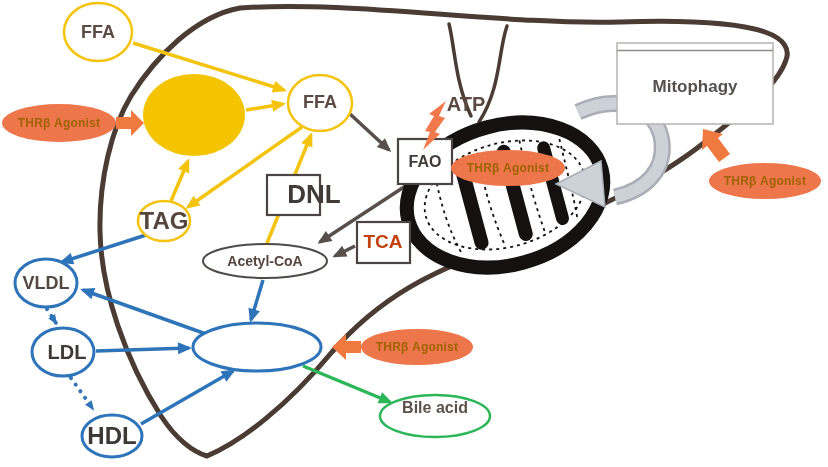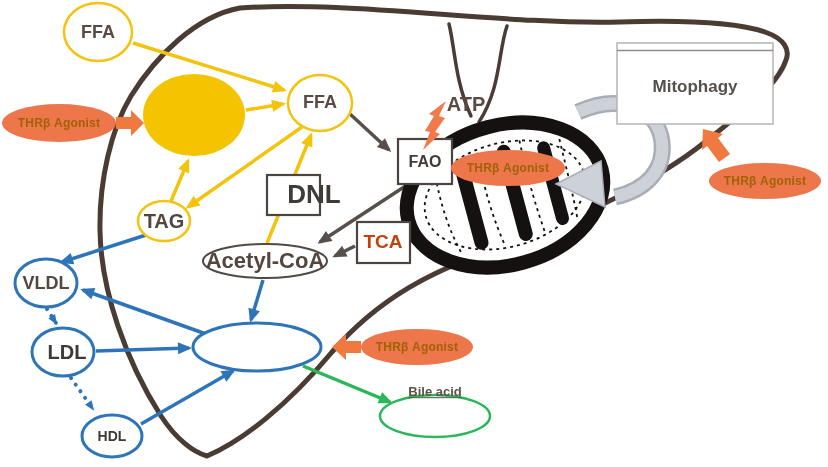--- a/index.html
+++ b/index.html
@@ -110,29 +110,29 @@
   <ellipse cx="59" cy="123" rx="57" ry="19" fill="#ED764A"></ellipse>
   <ellipse cx="508" cy="168" rx="57" ry="18" fill="#ED764A"></ellipse>
   <ellipse cx="765" cy="181" rx="56" ry="18" fill="#ED764A"></ellipse>
   <ellipse cx="417" cy="347" rx="56" ry="18" fill="#ED764A"></ellipse>
 </svg>
 
 <div class="lbl" style="left:98px;top:32px;font-size:18px;color:#5A4A42;">FFA</div>
 <div class="lbl agonist" style="left:59px;top:123px;">THRβ Agonist</div>
 <div class="lbl" style="left:320px;top:102px;font-size:18px;color:#5A4A42;">FFA</div>
 <div class="lbl" style="left:293px;top:195px;font-size:26px;color:#403B37;margin-left:21px;">DNL</div>
-<div class="lbl" style="left:164px;top:221px;font-size:20px;color:#54463C;">TAG</div>
-<div class="lbl" style="left:265px;top:261px;font-size:22px;color:#54463C;">Acetyl-CoA</div>
+<div class="lbl" style="left:164px;top:221px;font-size:24px;color:#54463C;">TAG</div>
+<div class="lbl" style="left:265px;top:261px;font-size:14px;color:#54463C;">Acetyl-CoA</div>
 <div class="lbl" style="left:383px;top:242px;font-size:19px;color:#c2410c;">TCA</div>
 <div class="lbl" style="left:425px;top:162px;font-size:16px;color:#403B37;">FAO</div>
 <div class="lbl" style="left:466px;top:104px;font-size:20px;color:#5A4A42;">ATP</div>
 <div class="lbl agonist" style="left:508px;top:168px;">THRβ Agonist</div>
 <div class="mitobox-text">
   <span>Mitophagy</span>
 </div>
 <div class="lbl agonist" style="left:765px;top:181px;">THRβ Agonist</div>
 <div class="lbl" style="left:46px;top:283px;font-size:18px;color:#514840;">VLDL</div>
 <div class="lbl" style="left:63px;top:352px;font-size:20px;color:#3E3935;padding-left:8px;">LDL</div>
-<div class="lbl" style="left:112px;top:436px;font-size:14px;color:#3E3935;">HDL</div>
+<div class="lbl" style="left:112px;top:436px;font-size:24px;color:#3E3935;">HDL</div>
 <div class="lbl agonist" style="left:417px;top:347px;">THRβ Agonist</div>
-<div class="lbl" style="left:435px;top:392px;font-size:13px;color:#5A5248;text-decoration:underline;">Bile acid</div>
+<div class="lbl" style="left:435px;top:408px;font-size:16px;color:#5A5248;">Bile acid</div>
 
 </div>
 
 </body></html>

